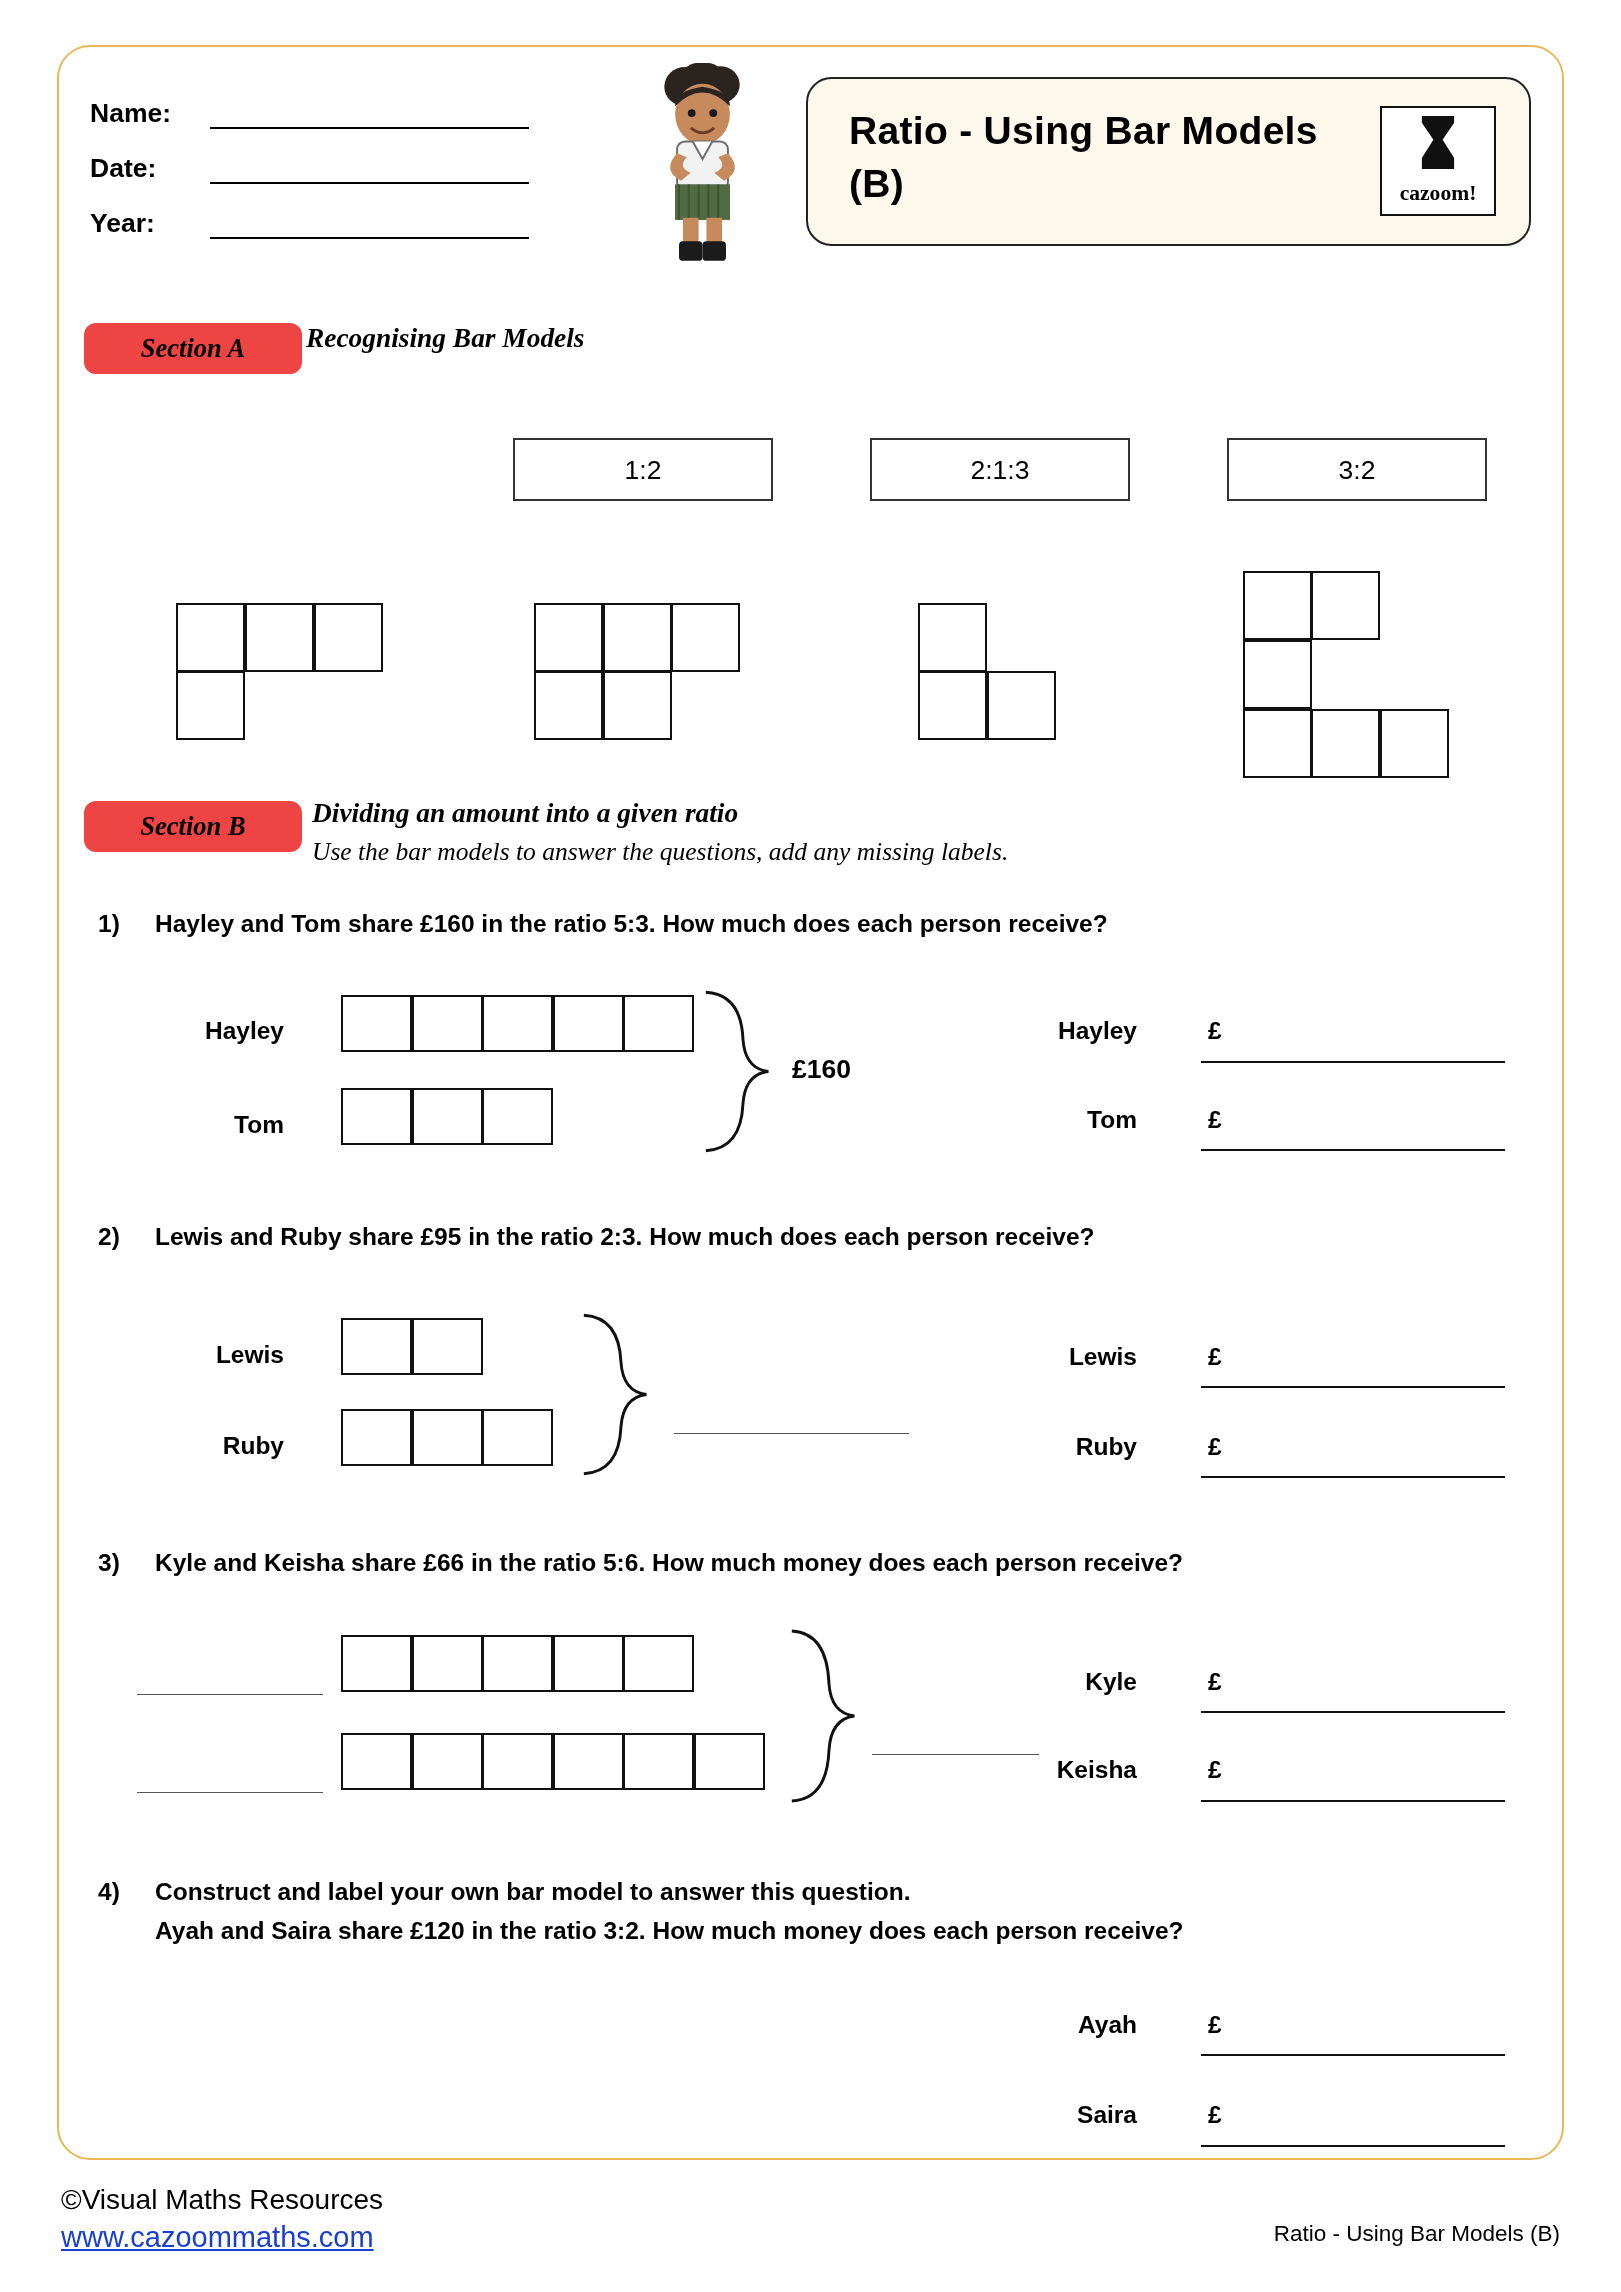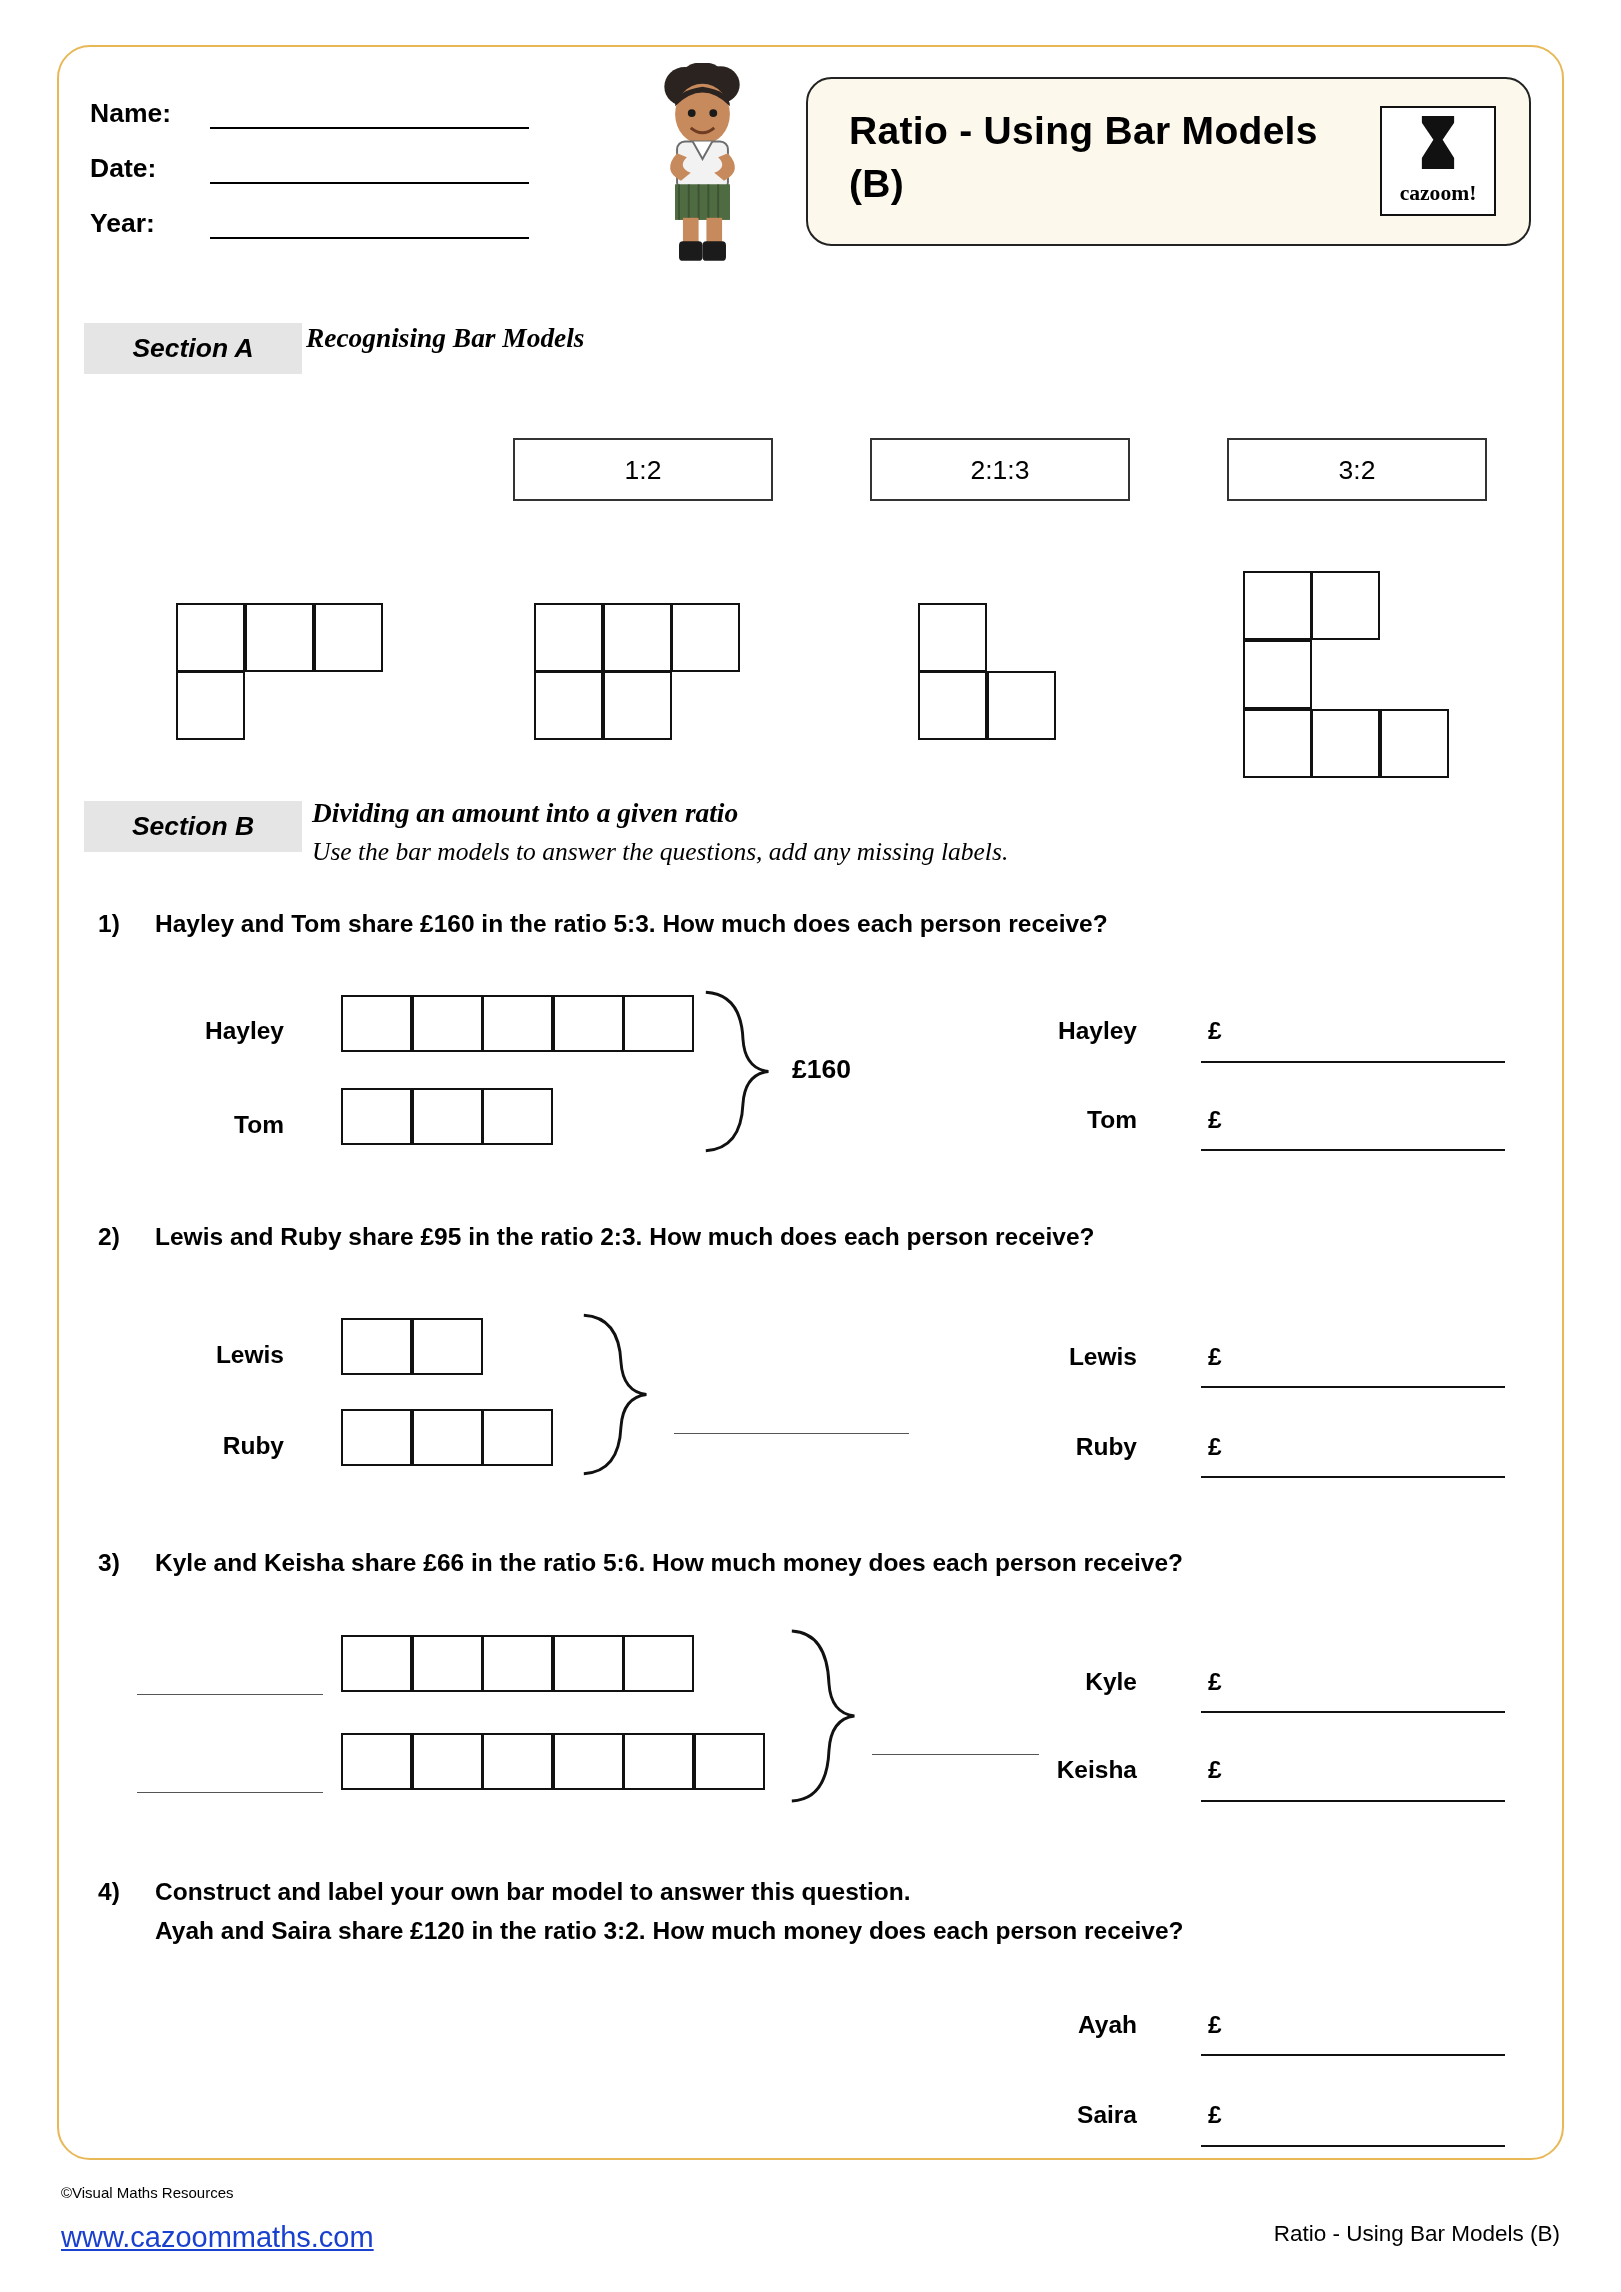--- a/index.html
+++ b/index.html
@@ -125,24 +125,24 @@
     bottom: 7.8px;
     text-align: center;
     font-size: 21.6px;
     font-weight: bold;
     font-family: "Liberation Serif", serif;
   }
 
   
   .section-tag {
     position: absolute;
-    background: #e5e5e5;
-    border-radius: 0;
+    background: #ef4444;
+    border-radius: 12px;
     text-align: center;
-    font-family: Liberation Sans, sans-serif;
+    font-family: Liberation Serif, serif;
     font-weight: bold;
     font-style: italic;
     font-size: 26.5px;
     line-height: 51px;
   }
   .section-head {
     position: absolute;
     font-family: "Liberation Serif", serif;
     font-weight: bold;
     font-style: italic;
@@ -212,21 +212,21 @@
 
   .brace {
     position: absolute;
   }
 
   
   .footer-left {
     position: absolute;
     left: 61px;
     top: 2184px;
-    font-size: 15px;
+    font-size: 28px;
   }
   .footer-link {
     position: absolute;
     left: 61px;
     top: 2221px;
     font-size: 29px;
     color: #1a40d0;
     text-decoration: underline;
   }
   .footer-right {

